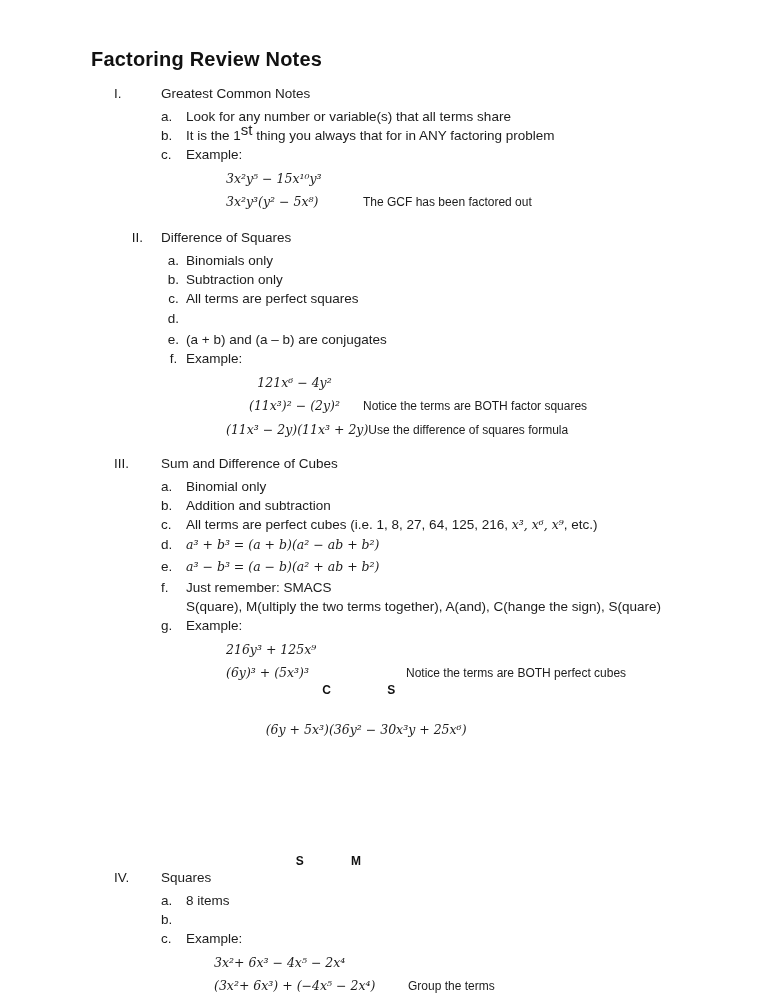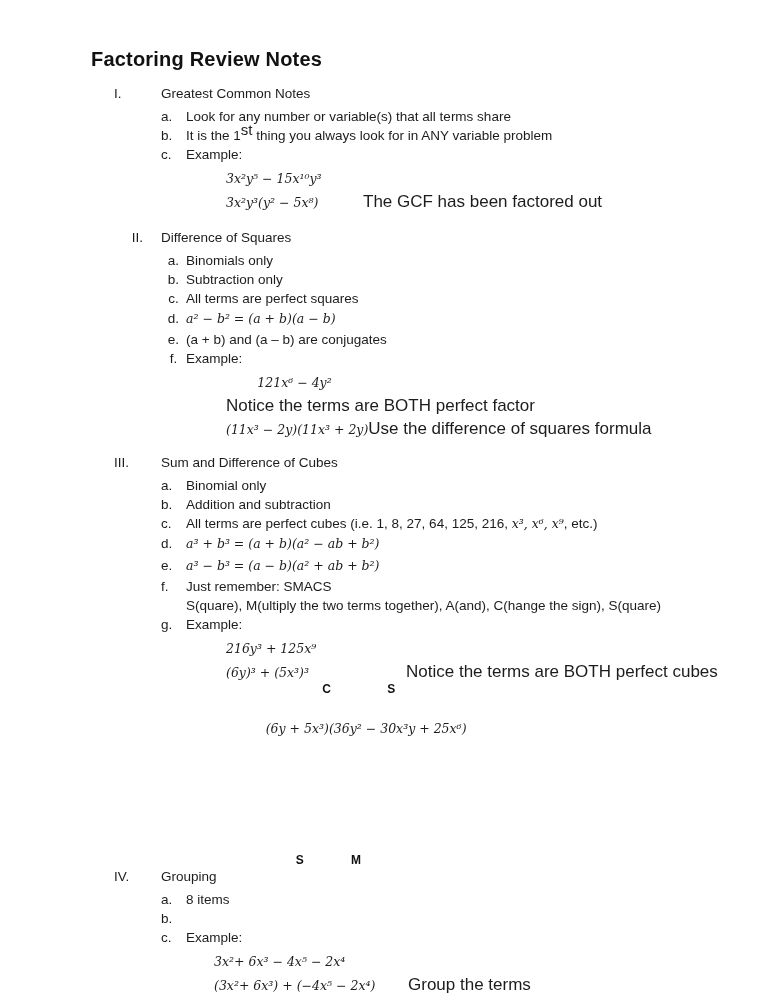--- a/index.html
+++ b/index.html
@@ -28,21 +28,21 @@
   .imath { font-family: "DejaVu Serif", serif; font-style: italic; font-size: 12.5px; }
   .mblock { margin-top: 3px; margin-bottom: 2px; }
   .mrow { display: flex; align-items: baseline; line-height: 23px; padding-left: 180px; }
   .sec-4 .mrow { padding-left: 168px; }
   .math {
     font-family: "DejaVu Serif", serif; font-style: italic; font-size: 12.5px;
     min-width: 137px; flex-shrink: 0; white-space: pre;
   }
   .sec-3 .math { min-width: 180px; }
   .sec-4 .math { min-width: 194px; }
-  .comment { font-size: 17px; white-space: pre; }
+  .comment { font-size: 12px; white-space: pre; }
   .mrow-ann { margin: 10px 0 12px 0; }
   .ann-host { position: relative; }
   .ann {
     position: absolute; font-family: "Liberation Sans", sans-serif;
     font-style: normal; font-weight: bold; font-size: 12px; line-height: 12px; color: #111;
   }
   .ann-s1 { left: 29%; bottom: -11px; }
   .ann-c  { left: 40%; top: -11px; }
   .ann-m  { left: 52%; bottom: -11px; }
   .ann-s2 { left: 67%; top: -11px; }
@@ -58,21 +58,21 @@
     <div class="sec-head">
       <span class="numeral">I.</span>
       <span class="sec-title">Greatest Common Notes</span>
     </div>
     <div class="item">
       <span class="ilabel">a.</span>
       <span class="itext">Look for any number or variable(s) that all terms share</span>
     </div>
     <div class="item">
       <span class="ilabel">b.</span>
-      <span class="itext"><span>It is the 1</span><sup>st</sup><span> thing you always look for in ANY variable problem</span></span>
+      <span class="itext"><span>It is the 1</span><sup>st</sup><span> thing you always that for in ANY factoring problem</span></span>
     </div>
     <div class="item">
       <span class="ilabel">c.</span>
       <span class="itext">Example:</span>
     </div>
     <div class="mblock">
       <div class="mrow">
         <span class="math">3x²y⁵ − 15x¹⁰y³</span>
         <span class="comment"></span>
       </div>
@@ -95,37 +95,37 @@
     <div class="item">
       <span class="ilabel">b.</span>
       <span class="itext">Subtraction only</span>
     </div>
     <div class="item">
       <span class="ilabel">c.</span>
       <span class="itext"><span>All terms are </span><span class="u">perfect squares</span></span>
     </div>
     <div class="item tall">
       <span class="ilabel">d.</span>
-      <span class="itext imath">a² − b² = (a + b)(a − b)</span>
     </div>
     <div class="item">
       <span class="ilabel">e.</span>
       <span class="itext">(a + b) and (a – b) are conjugates</span>
     </div>
     <div class="item">
       <span class="ilabel">f.</span>
       <span class="itext">Example:</span>
     </div>
     <div class="mblock">
       <div class="mrow">
         <span class="math">121x⁶ − 4y²</span>
         <span class="comment"></span>
       </div>
       <div class="mrow">
-        <span class="comment">Notice the terms are BOTH perfect factor</span>
+        <span class="math">(11x³)² − (2y)²</span>
+        <span class="comment">Notice the terms are BOTH factor squares</span>
       </div>
       <div class="mrow">
         <span class="math">(11x³ − 2y)(11x³ + 2y)</span>
         <span class="comment">Use the difference of squares formula</span>
       </div>
     </div>
   </section>
 
   <section class="sec sec-3">
     <div class="sec-head">
@@ -181,21 +181,21 @@
           <span class="ann ann-m">M</span>
           <span class="ann ann-s2">S</span>
         </span>
       </div>
     </div>
   </section>
 
   <section class="sec sec-4">
     <div class="sec-head">
       <span class="numeral">IV.</span>
-      <span class="sec-title">Grouping</span>
+      <span class="sec-title">Squares</span>
     </div>
     <div class="item">
       <span class="ilabel">a.</span>
       <span class="itext">8 items</span>
     </div>
     <div class="item">
       <span class="ilabel">b.</span>
     </div>
     <div class="item">
       <span class="ilabel">c.</span>

